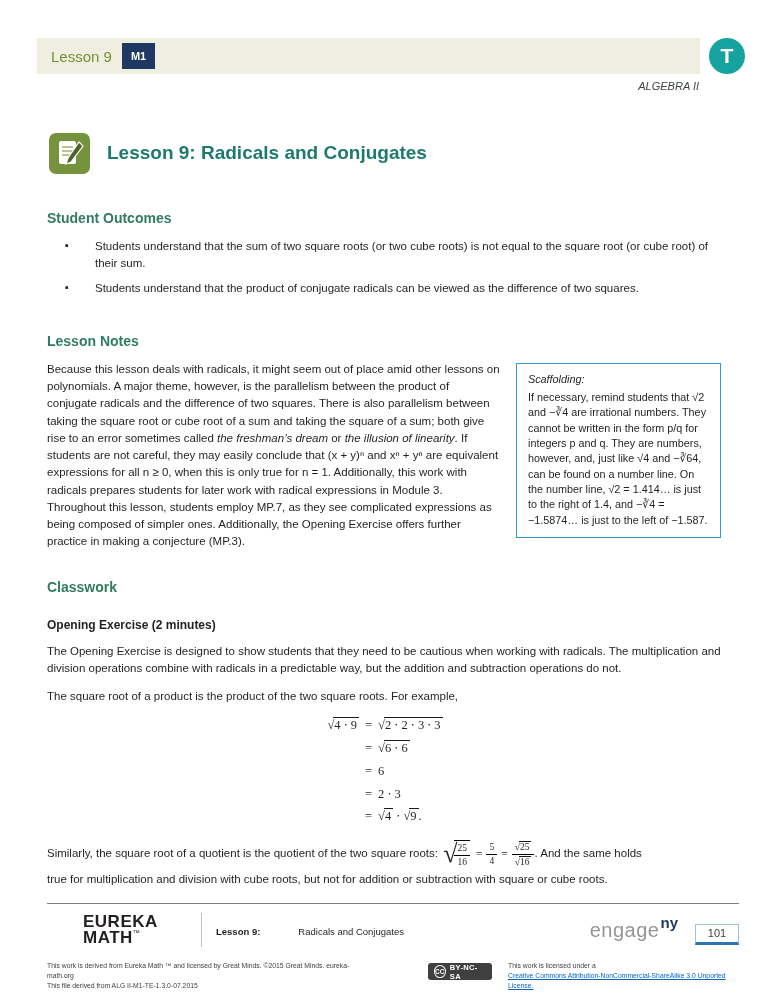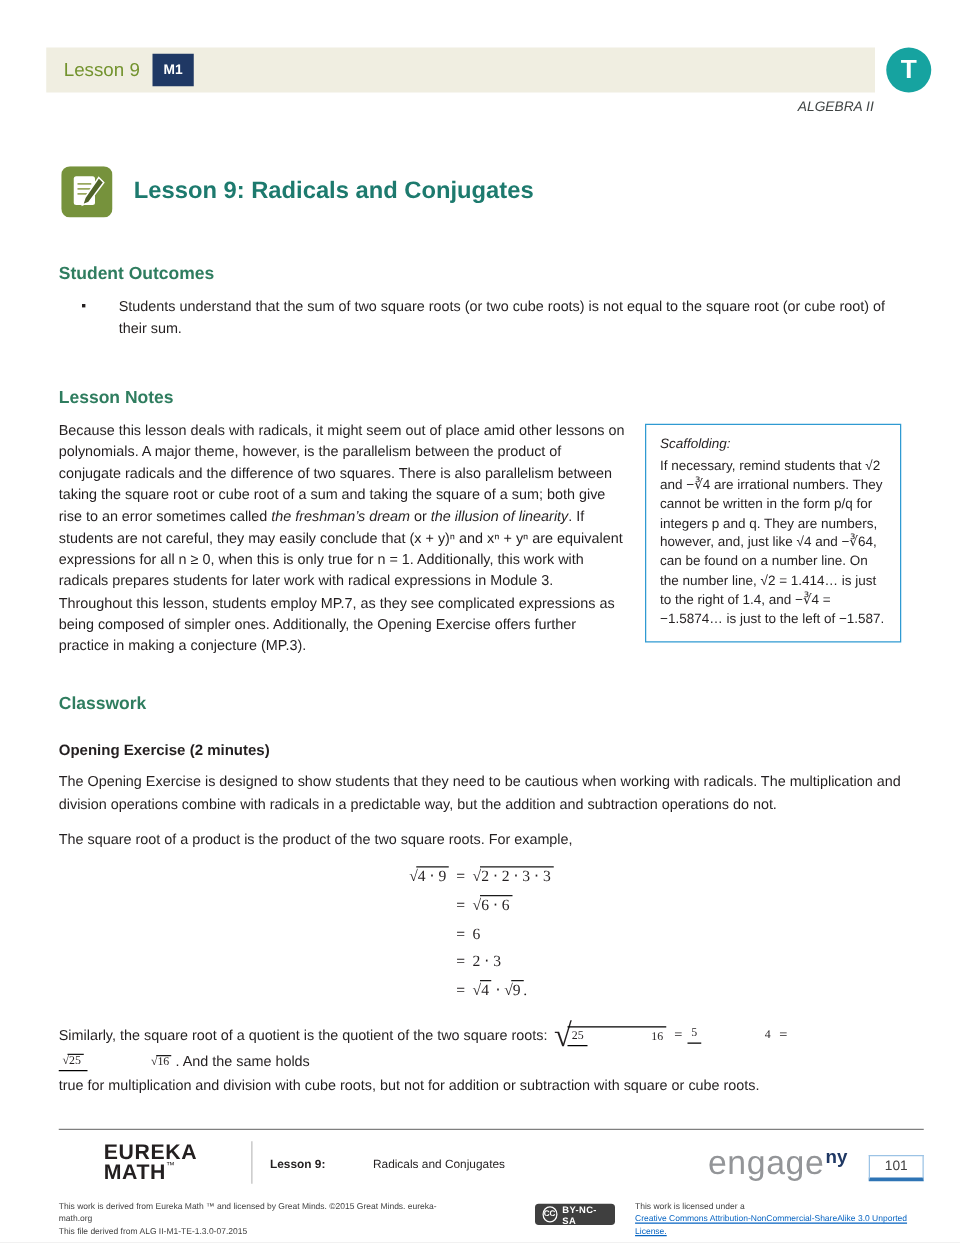--- a/index.html
+++ b/index.html
@@ -37,22 +37,22 @@
 
   
   .math{font-family:"Liberation Serif",serif;}
   .math-block{display:grid;grid-template-columns:auto auto auto;column-gap:6px;row-gap:4px;
               justify-content:center;margin:10px 0 14px 0;font-size:12.5px;font-family:"Liberation Serif",serif;}
   .mc-l{text-align:right;}
   .mc-e{text-align:center;}
   .mc-r{text-align:left;}
   .rad{border-top:1px solid #1a1a1a;display:inline-block;line-height:1.15;padding:0 2px 0 1px;margin-left:-1px;}
   .rs{display:inline-block;}
-  .frac{display:inline-flex;flex-direction:row;text-align:left;vertical-align:middle;
-        font-size:9.5px;line-height:1.2;font-family:"Liberation Serif",serif;gap:48px;}
+  .frac{display:inline-flex;flex-direction:column;text-align:left;vertical-align:middle;
+        font-size:9.5px;line-height:1.2;font-family:"Liberation Serif",serif;}
   .fnum{border-bottom:1px solid #000;padding:0 3px 1px 3px;}
   .fden{padding:1px 3px 0 3px;}
   .bigroot{display:inline-flex;align-items:center;vertical-align:middle;margin:0 2px;}
   .bigrs{font-size:26px;line-height:1;font-family:"Liberation Serif",serif;}
   .radfrac .fnum{border-bottom:1px solid #000;}
   .radfrac{border-top:1px solid #000;margin-left:-3px;padding-top:2px;}
   .similar{margin:4px 0 2px 0;}
   .similar .eqsign{font-family:"Liberation Serif",serif;margin:0 4px;vertical-align:middle;}
 
   
@@ -60,21 +60,21 @@
   .footer-rule{border-top:1px solid #7f7f7f;margin-bottom:9px;}
   .footer-row{display:flex;align-items:center;margin-left:36px;}
   .eureka-logo{width:118px;line-height:.95;color:#231f20;}
   .eureka-l1{font-size:17px;font-weight:bold;letter-spacing:.5px;}
   .eureka-l2{font-size:17px;font-weight:bold;letter-spacing:.5px;}
   .tm{font-size:7px;vertical-align:top;font-weight:normal;}
   .footer-divider{width:1px;background:#bfbfbf;height:34px;margin:0 14px 0 0;}
   .footer-lesson{padding-top:3px;font-size:9.5px;display:flex;gap:38px;}
   .fl-label{font-weight:bold;}
   .engage{margin-left:auto;padding-top:0;white-space:nowrap;}
-  .engage-word{font-size:27px;color:#939598;letter-spacing:.5px;}
+  .engage-word{font-size:20px;color:#939598;letter-spacing:.5px;}
   .engage-sup{font-size:15px;color:#1f3864;font-weight:bold;position:relative;top:-9px;left:1px;}
   .page-num-box{width:44px;height:21px;border:1px solid #9cc3e5;border-bottom:3px solid #2e74b5;
                 display:flex;align-items:center;justify-content:center;font-size:11px;color:#404040;
                 margin-left:18px;margin-top:8px;box-sizing:border-box;}
   .fineprint-row{display:flex;align-items:flex-start;margin-top:14px;}
   .fineprint-left{font-size:6.8px;color:#404040;line-height:1.5;}
   .cc-badge{display:inline-flex;align-items:center;gap:4px;background:#3f3f3f;border-radius:3px;
             padding:2px 6px;color:#fff;margin:2px 10px 0 70px;height:13px;}
   .cc-circle{border:1px solid #fff;border-radius:50%;width:11px;height:11px;display:inline-flex;
              align-items:center;justify-content:center;font-size:6.5px;font-weight:bold;}
@@ -110,20 +110,21 @@
           <line x1="13" y1="22" x2="21" y2="22" stroke="#9aa95f" stroke-width="1.4"></line>
           <polygon points="30,9 34,13 22,29 17,31 19,25" fill="#4f6228" stroke="#ffffff" stroke-width="1.2"></polygon>
         </svg>
       </span>
       <h1 class="lesson-title">Lesson 9:  Radicals and Conjugates</h1>
     </div>
 
     <h2 class="sect">Student Outcomes</h2>
     <ul class="outcomes">
       <li>Students understand that the sum of two square roots (or two cube roots) is not equal to the square root (or cube root) of their sum.</li>
+      <li>Students understand that the product of conjugate radicals can be viewed as the difference of two squares.</li>
     </ul>
 
     <h2 class="sect">Lesson Notes</h2>
     <div class="notes-wrap">
       <aside class="scaffold-box">
         <div class="scaffold-title">Scaffolding:</div>
         <div class="scaffold-body">If necessary, remind students that √2 and −∛4 are irrational numbers.  They cannot be written in the form p/q for integers p and q.  They are numbers, however, and, just like √4 and −∛64, can be found on a number line.  On the number line, √2 = 1.414… is just to the right of 1.4, and −∛4 = −1.5874… is just to the left of −1.587.</div>
       </aside>
       <p class="notes-para"><span>Because this lesson deals with radicals, it might seem out of place amid other lessons on polynomials.  A major theme, however, is the parallelism between the product of conjugate radicals and the difference of two squares.  There is also parallelism between taking the square root or cube root of a sum and taking the square of a sum; both give rise to an error sometimes called </span><em>the freshman’s dream</em><span> or </span><em>the illusion of linearity</em><span>.  If students are not careful, they may easily conclude that (x + y)ⁿ and xⁿ + yⁿ are equivalent expressions for all n ≥ 0, when this is only true for n = 1.  Additionally, this work with radicals prepares students for later work with radical expressions in Module 3.  Throughout this lesson, students employ MP.7, as they see complicated expressions as being composed of simpler ones.  Additionally, the Opening Exercise offers further practice in making a conjecture (MP.3).</span></p>
     </div>

